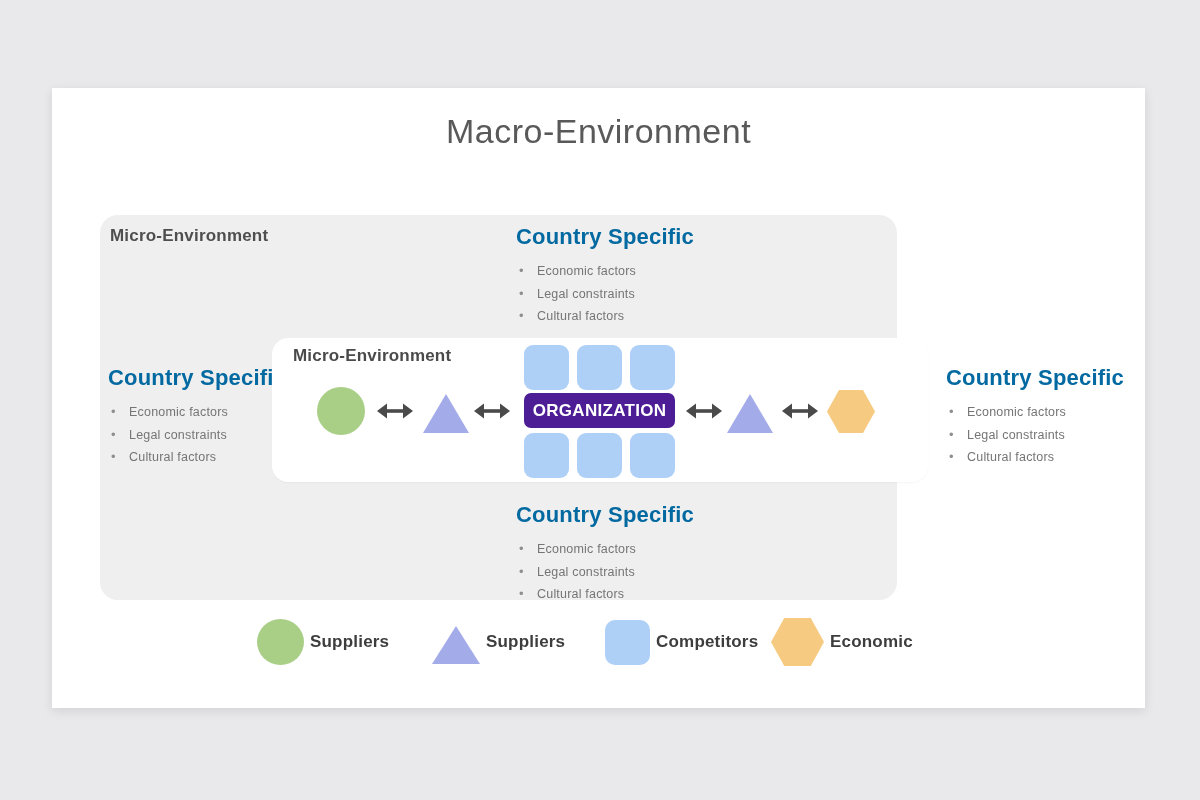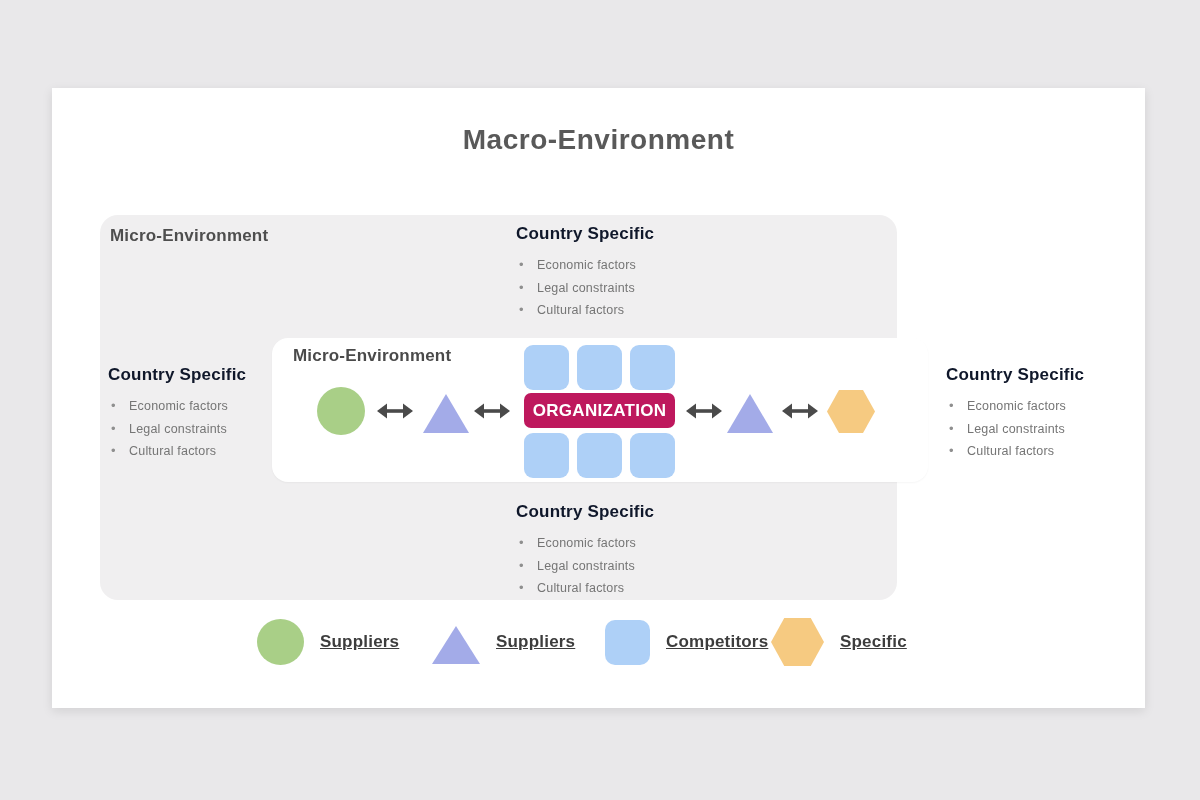--- a/index.html
+++ b/index.html
@@ -10,23 +10,23 @@
     position: relative;
     overflow: hidden;
   }
   .slide {
     position: absolute; left: 52px; top: 88px;
     width: 1093px; height: 620px;
     background: #ffffff;
     box-shadow: 0 3px 10px rgba(0,0,0,0.10);
   }
   .slide-title {
-    position: absolute; left: 0; top: 36px; width: 100%;
+    position: absolute; left: 0; top: 24px; width: 100%;
     text-align: center;
-    font-size: 28px; font-weight: 700; color: #595959;
+    font-size: 34px; font-weight: 400; color: #595959;
     letter-spacing: 0.5px;
   }
   .slide-subtitle {
     position: absolute; left: 0; top: 82px; width: 100%;
     text-align: center;
     font-size: 14.5px; color: #6e6e6e; letter-spacing: 0.6px;
   }
   .macro-panel {
     position: absolute; left: 48px; top: 127px;
     width: 797px; height: 385px;
@@ -37,21 +37,21 @@
     position: absolute; left: 10px; top: 11px;
     font-size: 17px; font-weight: bold; color: #4e4e4e;
     letter-spacing: 0.2px;
   }
   .country-block { position: absolute; width: 230px; }
   .country-block.pos-top    { left: 416px; top: 9px; }
   .country-block.pos-left   { left: 8px;   top: 150px; }
   .country-block.pos-right  { left: 846px; top: 150px; }
   .country-block.pos-bottom { left: 416px; top: 287px; }
   .country-heading {
-    font-size: 17px; font-weight: bold; color: #0f172a;
+    font-size: 22px; font-weight: bold; color: #0369a1;
     margin-bottom: 10px; letter-spacing: 0.2px;
   }
   .country-bullets { list-style: none; }
   .country-bullets li {
     display: flex; align-items: baseline;
     font-size: 12.5px; color: #757575;
     line-height: 22.5px; letter-spacing: 0.2px;
   }
   .b-dot {
     width: 21px; flex: 0 0 21px; text-align: left;
@@ -87,38 +87,38 @@
   .arr-4 { left: 510px; top: 63px; }
   .grid-square {
     position: absolute; width: 45px; height: 45px;
     background: #aed0f7; border-radius: 9px;
   }
   .gs-c1 { left: 252px; } .gs-c2 { left: 305px; } .gs-c3 { left: 358px; }
   .gs-top { top: 7px; } .gs-bottom { top: 95px; }
   .org-pill {
     position: absolute; left: 252px; top: 55px;
     width: 151px; height: 35px;
-    background: #be185d; border-radius: 7px;
+    background: #4c1d95; border-radius: 7px;
     display: flex; align-items: center; justify-content: center;
     color: #ffffff; font-size: 17px; font-weight: bold;
     letter-spacing: 0.3px;
   }
   .shape-hexagon {
     left: 555px; top: 52px; width: 48px; height: 43px;
     background: #f6ca81;
     clip-path: polygon(25% 0%, 75% 0%, 100% 50%, 75% 100%, 25% 100%, 0% 50%);
   }
   .legend-item {
     position: absolute; top: 530px; height: 48px;
     display: flex; align-items: center;
   }
   .li-1 { left: 205px; } .li-2 { left: 380px; } .li-3 { left: 553px; } .li-4 { left: 719px; }
   .legend-label {
     font-size: 17px; font-weight: bold; color: #3d3d3d;
-    margin-left: 16px; letter-spacing: 0.2px; text-decoration: underline;
+    margin-left: 6px; letter-spacing: 0.2px;
   }
   .lg-circle { width: 47px; height: 46px; background: #a9cf87; border-radius: 50%; }
   .lg-triangle {
     width: 48px; height: 38px; background: #a3abe8; margin-top: 6px;
     clip-path: polygon(50% 0%, 0% 100%, 100% 100%);
   }
   .lg-square { width: 45px; height: 45px; background: #aed0f7; border-radius: 10px; }
   .lg-hexagon {
     width: 53px; height: 48px; background: #f6ca81;
     clip-path: polygon(25% 0%, 75% 0%, 100% 50%, 75% 100%, 25% 100%, 0% 50%);
@@ -258,16 +258,16 @@
   <div class="legend-item li-2">
     <div class="lg-triangle"></div>
     <span class="legend-label">Suppliers</span>
   </div>
   <div class="legend-item li-3">
     <div class="lg-square"></div>
     <span class="legend-label">Competitors</span>
   </div>
   <div class="legend-item li-4">
     <div class="lg-hexagon"></div>
-    <span class="legend-label">Specific</span>
+    <span class="legend-label">Economic</span>
   </div>
 
 </div>
 
 </body></html>

